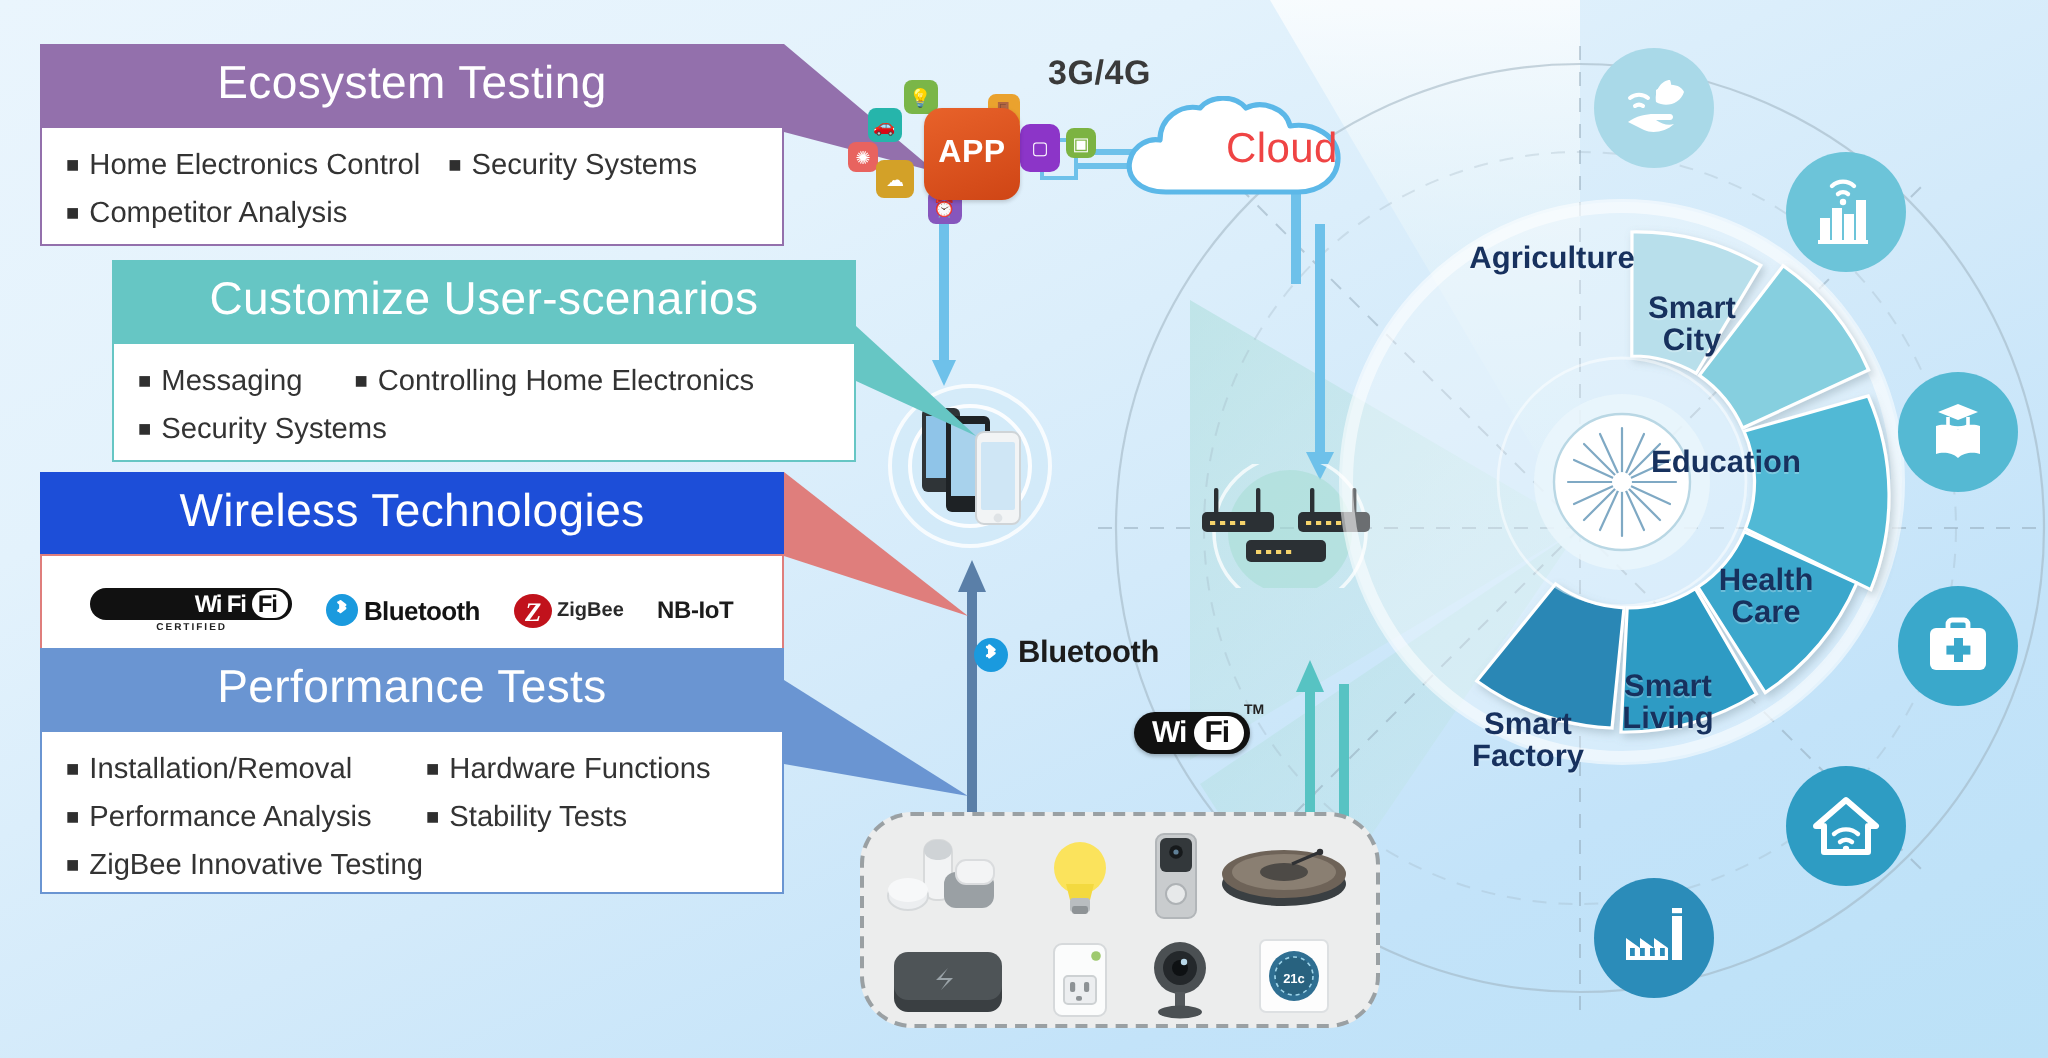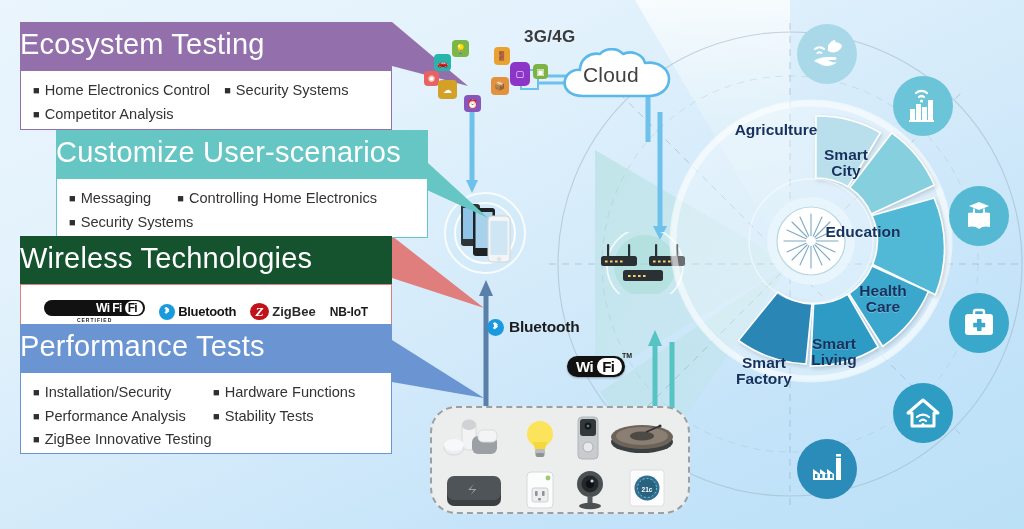--- a/index.html
+++ b/index.html
@@ -10,22 +10,22 @@
     background:linear-gradient(155deg,#eaf5fd 0%,#e3f2fc 28%,#d3eafa 55%,#c3e3f9 78%,#bbe1f7 100%);
   }
   .stage{position:absolute;inset:0;}
 
   
   .bg-wedge{position:absolute;pointer-events:none;}
 
   
   .panel{position:absolute;left:20px;width:372px;}
   .panel-head{
-    color:#ffffff;text-align:left;
-    font-size:29px;font-weight:400;letter-spacing:.2px;
+    color:#ffffff;text-align:center;
+    font-size:23px;font-weight:400;letter-spacing:.2px;
     padding:7px 0 9px;line-height:1.1;position:relative;z-index:4;
   }
   .panel-body{
     background:#ffffff;border:1px solid;box-sizing:border-box;
     padding:8px 12px 6px 12px;position:relative;z-index:4;
   }
   .bul{
     color:#333;font-size:14.6px;line-height:1.62;white-space:nowrap;
   }
   .bul .sq{font-size:11px;margin-right:5px;position:relative;top:-1px;color:#2f2f2f;}
@@ -48,21 +48,21 @@
     display:flex;align-items:center;justify-content:center;
     left:28px;top:14px;z-index:3;box-shadow:0 1px 2px rgba(0,0,0,.18);
   }
   .mini{
     position:absolute;border-radius:4px;z-index:2;
     display:flex;align-items:center;justify-content:center;
     color:#fff;font-size:9px;
   }
   .cloud-wrap{position:absolute;left:559px;top:48px;}
   .cloud-text{
-    position:absolute;left:583px;top:63px;font-size:21px;color:#404040;
+    position:absolute;left:613px;top:63px;font-size:21px;color:#ef4444;
     letter-spacing:.2px;
   }
 
   .phones{position:absolute;left:437px;top:192px;width:96px;height:82px;}
   .routers{position:absolute;left:595px;top:232px;width:100px;height:62px;}
 
   .bt-badge{position:absolute;left:487px;top:318px;display:flex;align-items:center;gap:5px;}
   .bt-badge .bt-name{font-size:15.5px;font-weight:bold;color:#1c1c1c;letter-spacing:-.2px;}
   .wifi-badge{
     position:absolute;left:567px;top:356px;
@@ -156,21 +156,21 @@
       <div class="bul-row">
         <div class="bul"><span class="sq">■</span><span>Security Systems</span></div>
       </div>
     </div>
   </div>
 
   <svg class="pointer" style="top:236px;" width="96" height="80">
     <polygon points="0,0 92,72 0,42" fill="#df7e7c"></polygon>
   </svg>
   <div class="panel" style="top:236px;">
-    <div class="panel-head" style="background:#14532d">Wireless Technologies</div>
+    <div class="panel-head" style="background:#1d4ed8">Wireless Technologies</div>
     <div class="panel-body" style="border-color:#df7e7c;height:56px;display:flex;align-items:center;justify-content:space-around;padding:0 16px;">
 
       <div style="text-align:center;">
         <div style="background:#111;border-radius:9px;padding:1px 2px;display:flex;align-items:center;">
           <span style="color:#fff;font-weight:bold;font-size:12px;padding:0 3px 0 5px;letter-spacing:-.6px;margin-left:45px;">Wi Fi</span>
           <span style="background:#fff;color:#111;font-weight:bold;font-size:12px;border-radius:8px;padding:0 6px 0 3px;letter-spacing:-.6px;">Fi</span>
         </div>
         <div style="font-size:5px;font-weight:bold;color:#222;letter-spacing:1px;margin-top:1px;">CERTIFIED</div>
       </div>
 
@@ -180,35 +180,35 @@
           <path d="M6.2 4.2 L9.6 7.1 L7.2 9 L7.2 3.6 L9.6 5.5 L6.2 8.4" fill="none" stroke="#fff" stroke-width="1.25" stroke-linejoin="round" stroke-linecap="round"></path>
         </svg>
         <span style="font-size:13px;font-weight:bold;color:#131313;letter-spacing:-.3px;">Bluetooth</span>
       </div>
 
       <div style="display:flex;align-items:center;gap:3px;">
         <svg width="19" height="19" viewBox="0 0 20 20">
           <ellipse cx="10" cy="10" rx="10" ry="9" fill="#c1121c"></ellipse>
           <text x="10" y="15" font-family="Liberation Serif, serif" font-size="14" font-style="italic" font-weight="bold" fill="#fff" text-anchor="middle">Z</text>
         </svg>
-        <span style="font-size:13px;font-weight:bold;color:#2a2a2a;">ZigBee</span>
+        <span style="font-size:10px;font-weight:bold;color:#2a2a2a;">ZigBee</span>
       </div>
 
       <div style="font-size:12px;font-weight:bold;color:#1c1c1c;letter-spacing:-.2px;">NB-IoT</div>
     </div>
   </div>
 
   <svg class="pointer" style="top:340px;" width="96" height="80">
     <polygon points="0,0 92,58 0,42" fill="#6a95d2"></polygon>
   </svg>
   <div class="panel" style="top:324px;">
     <div class="panel-head" style="background:#6a95d2">Performance Tests</div>
     <div class="panel-body" style="border-color:#6a95d2;height:82px;">
       <div class="bul-row">
-        <div class="bul" style="width:180px"><span class="sq">■</span><span>Installation/Security</span></div>
+        <div class="bul" style="width:180px"><span class="sq">■</span><span>Installation/Removal</span></div>
         <div class="bul"><span class="sq">■</span><span>Hardware Functions</span></div>
       </div>
       <div class="bul-row">
         <div class="bul" style="width:180px"><span class="sq">■</span><span>Performance Analysis</span></div>
         <div class="bul"><span class="sq">■</span><span>Stability Tests</span></div>
       </div>
       <div class="bul-row">
         <div class="bul"><span class="sq">■</span><span>ZigBee Innovative Testing</span></div>
       </div>
     </div>
@@ -245,20 +245,21 @@
   <div class="app-cluster">
     <div class="mini" style="left:18px;top:0;width:17px;height:17px;background:#7ab648">💡</div>
     <div class="mini" style="left:0;top:14px;width:17px;height:17px;background:#26b5ab">🚗</div>
     <div class="mini" style="left:60px;top:7px;width:16px;height:18px;background:#eaa22e">🚪</div>
     <div class="mini" style="left:-10px;top:31px;width:15px;height:15px;background:#e8635f">✺</div>
     <div class="mini" style="left:4px;top:40px;width:19px;height:19px;background:#d3a128">☁</div>
     <div class="mini" style="left:57px;top:37px;width:18px;height:18px;background:#e4913b">📦</div>
     <div class="mini" style="left:30px;top:55px;width:17px;height:17px;background:#8656bd">⏰</div>
     <div class="mini" style="left:76px;top:22px;width:20px;height:24px;background:#8c35c8;border-radius:5px">▢</div>
     <div class="mini" style="left:99px;top:24px;width:15px;height:15px;background:#7cb342">▣</div>
+    <div class="app-tile">APP</div>
   </div>
 
   <svg class="cloud-wrap" width="116" height="54" viewBox="0 0 116 54">
     <path d="M24 48 C10 48 4 40 6 32 C8 24 16 21 21 22 C21 11 31 4 41 6
              C46 0 58 -1 64 6 C72 2 84 6 86 15 C98 13 110 20 110 31
              C110 42 100 48 90 48 Z" fill="#ffffff" stroke="#5cb8e8" stroke-width="2.6" stroke-linejoin="round"></path>
   </svg>
   <div class="cloud-text">Cloud</div>
 
   <svg class="phones" viewBox="0 0 96 82">

